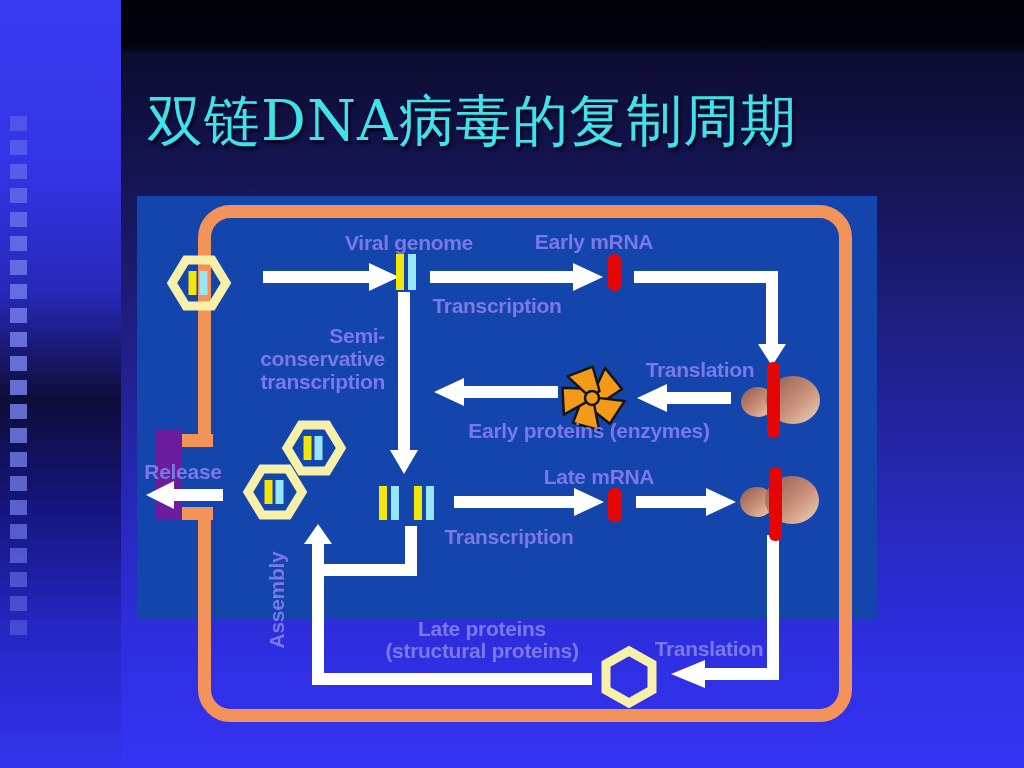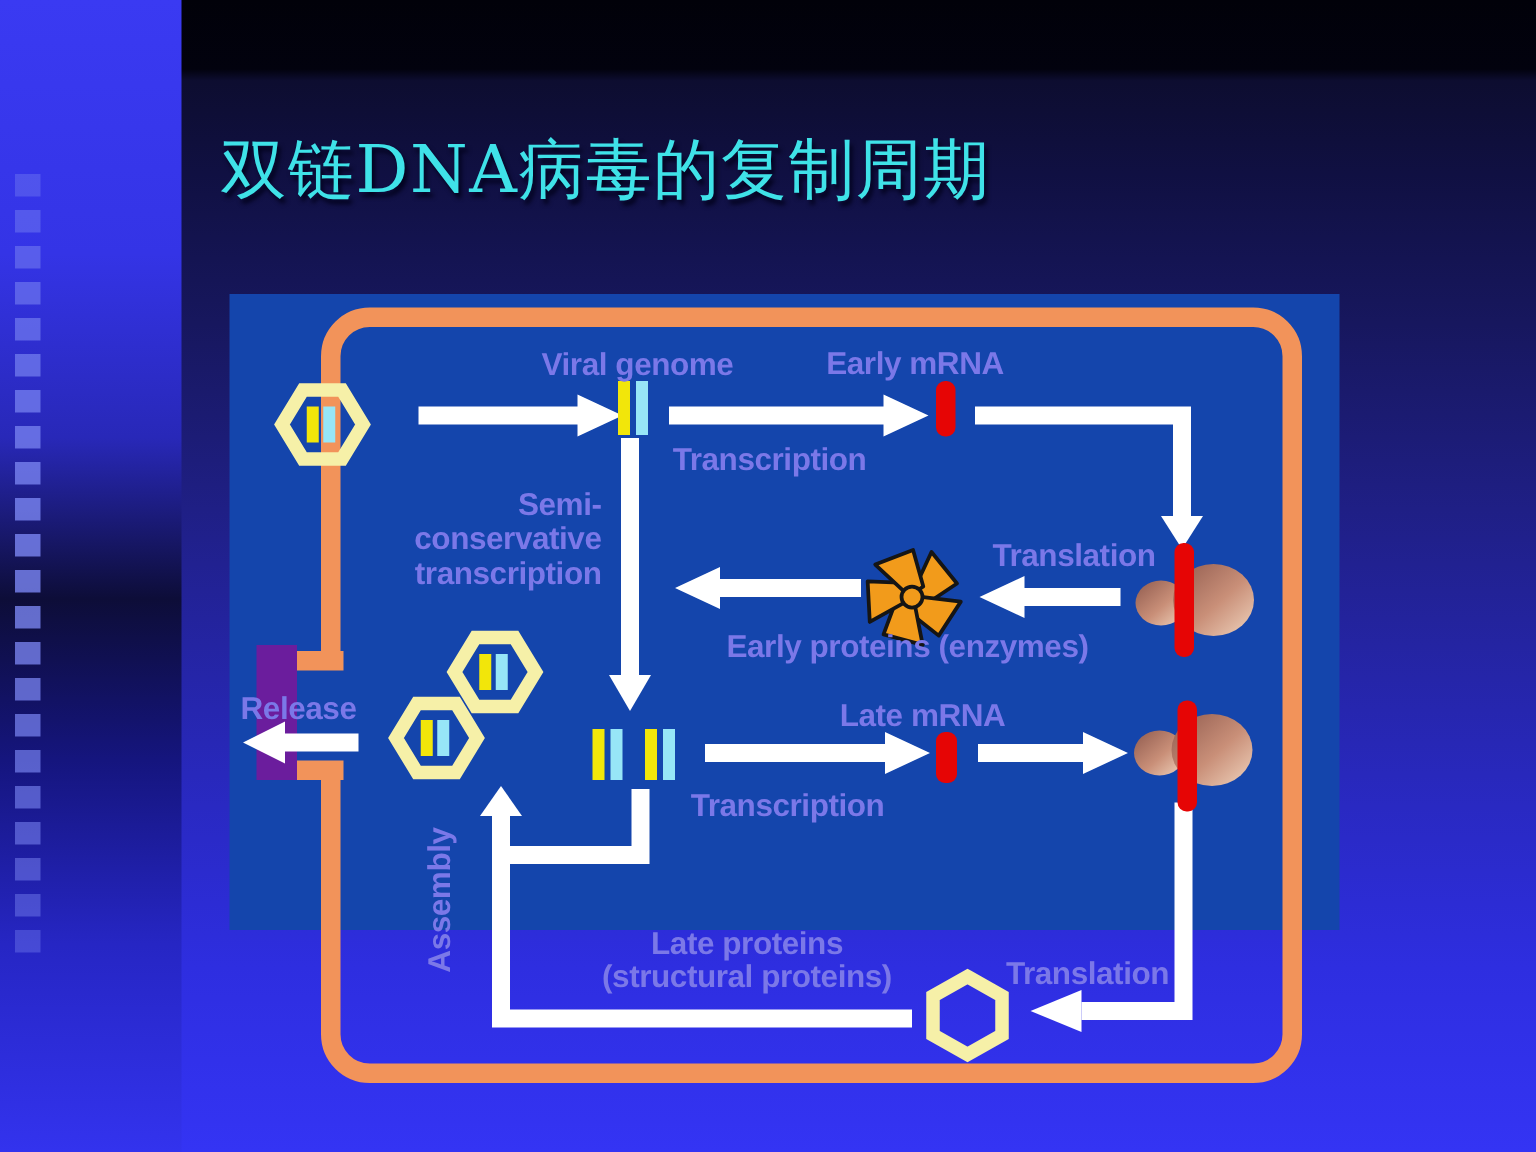--- a/index.html
+++ b/index.html
@@ -16,25 +16,25 @@
       #3a3af2 0%,#3434e6 22%,#2828b8 38%,#0d0d38 52%,
       #15157e 66%,#2626c4 82%,#3333ee 100%);
   }
   .sq{
     position:absolute;left:10px;width:17px;height:15px;
     background:var(--strip-square-blue,#7B86F2);
   }
   .title{
     position:absolute;left:147px;top:84px;margin:0;
     font-family:"DejaVu Serif","Liberation Serif",serif;font-weight:400;
-    font-size:44px;letter-spacing:1px;color:var(--title-text,#3FE2E8);
+    font-size:56px;letter-spacing:1px;color:var(--title-text,#3FE2E8);
     text-shadow:2px 3px 3px rgba(0,0,25,.85);white-space:nowrap;
   }
   .panel{
-    position:absolute;left:153px;top:196px;width:740px;height:424px;
+    position:absolute;left:137px;top:196px;width:740px;height:424px;
     background:var(--panel-bg,#1445AC);
   }
   .panel svg{display:block;width:740px;height:540px;}
   .lbl{
     font-family:"Liberation Sans",sans-serif;font-weight:bold;font-size:21px;
     fill:var(--label-purple,#7B78E8);letter-spacing:-.3px;
   }
   .membrane{stroke:var(--membrane-orange,#F2935A);stroke-width:13;fill:none;}
   .mem-fill{fill:var(--membrane-orange,#F2935A);}
   .gapcover{fill:var(--panel-bg,#1445AC);}

